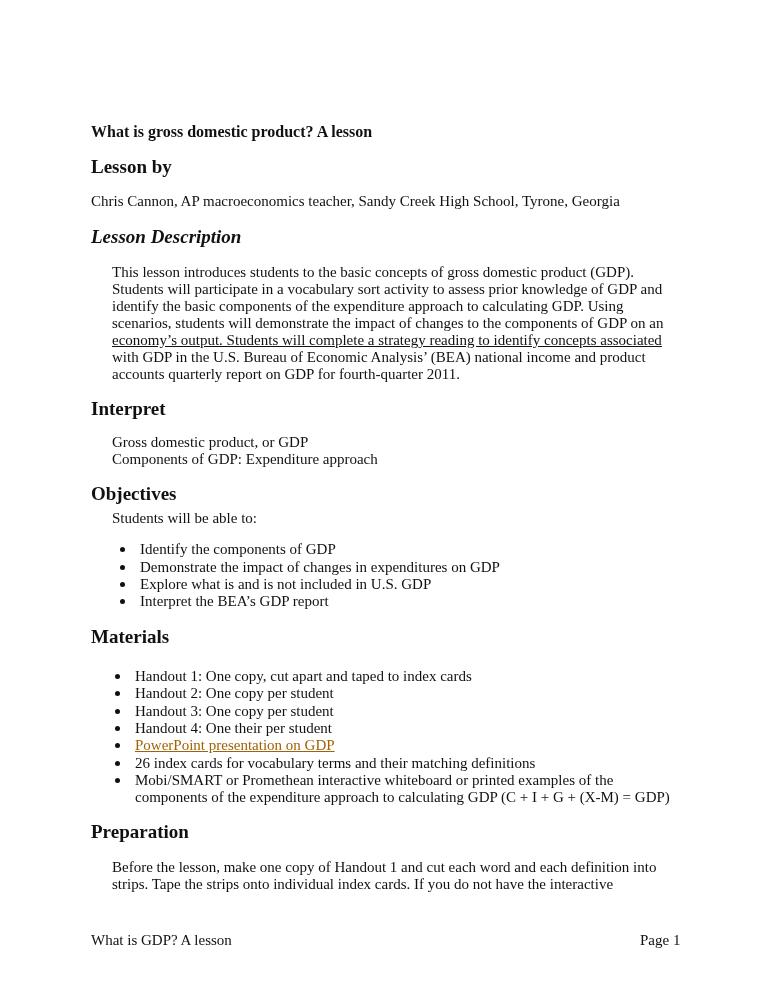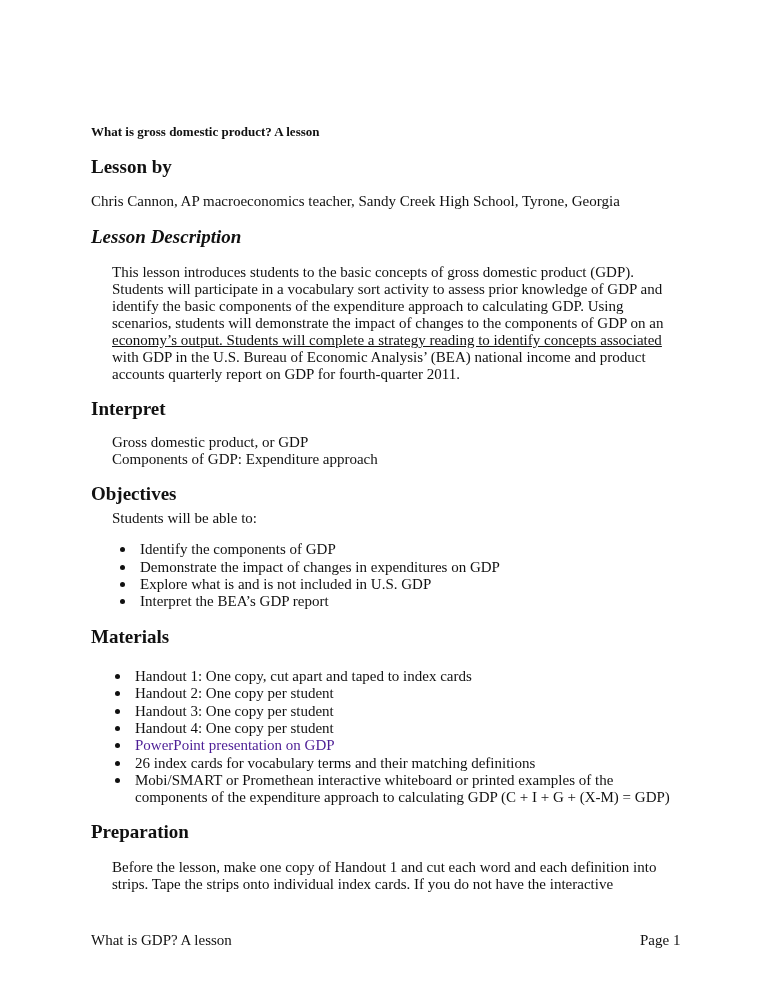--- a/index.html
+++ b/index.html
@@ -5,27 +5,27 @@
     html, body { margin: 0; padding: 0; background: #ffffff; }
     body {
       width: 768px; height: 994px; position: relative; overflow: hidden;
       font-family: "Liberation Serif", "DejaVu Serif", serif;
       color: #111111;
     }
     .ln {
       position: absolute; white-space: nowrap;
       font-size: 15px; line-height: 17px; height: 17px;
     }
-    .title { font-size: 13px; font-weight: bold; line-height: 20px; height: 20px; }
+    .title { font-size: 16px; font-weight: bold; line-height: 20px; height: 20px; }
     .h { font-weight: bold; font-size: 19px; }
     .bullet {
       position: absolute; width: 5px; height: 5px; border-radius: 50%;
       background: #111111;
     }
-    a.link { color: #4c1d95; }
+    a.link { color: #a16207; text-decoration: underline; }
   </style>
 </head>
 <body>
 
 <div>
 
   <div class="ln title" style="left:91px; top:122px;">What is gross domestic product? A lesson</div>
 
   <div class="ln h" style="left:91px; top:158px;">Lesson by</div>
   <div class="ln" style="left:91px; top:193px;">Chris Cannon, AP macroeconomics teacher, Sandy Creek High School, Tyrone, Georgia</div>
@@ -62,21 +62,21 @@
   <div class="ln h" style="left:91px; top:628px;">Materials</div>
 
   <div>
     <span class="bullet" style="left:115px; top:674px;"></span>
     <div class="ln" style="left:135px; top:668px;">Handout 1: One copy, cut apart and taped to index cards</div>
     <span class="bullet" style="left:115px; top:691px;"></span>
     <div class="ln" style="left:135px; top:685px;">Handout 2: One copy per student</div>
     <span class="bullet" style="left:115px; top:709px;"></span>
     <div class="ln" style="left:135px; top:703px;">Handout 3: One copy per student</div>
     <span class="bullet" style="left:115px; top:726px;"></span>
-    <div class="ln" style="left:135px; top:720px;">Handout 4: One copy per student</div>
+    <div class="ln" style="left:135px; top:720px;">Handout 4: One their per student</div>
     <span class="bullet" style="left:115px; top:743px;"></span>
     <div class="ln" style="left:135px; top:737px;"><a class="link">PowerPoint presentation on GDP</a></div>
     <span class="bullet" style="left:115px; top:761px;"></span>
     <div class="ln" style="left:135px; top:755px;">26 index cards for vocabulary terms and their matching definitions</div>
     <span class="bullet" style="left:115px; top:778px;"></span>
     <div class="ln" style="left:135px; top:772px;">Mobi/SMART or Promethean interactive whiteboard or printed examples of the</div>
     <div class="ln" style="left:135px; top:789px;">components of the expenditure approach to calculating GDP (C + I + G + (X-M) = GDP)</div>
   </div>
 
   <div class="ln h" style="left:91px; top:823px;">Preparation</div>

